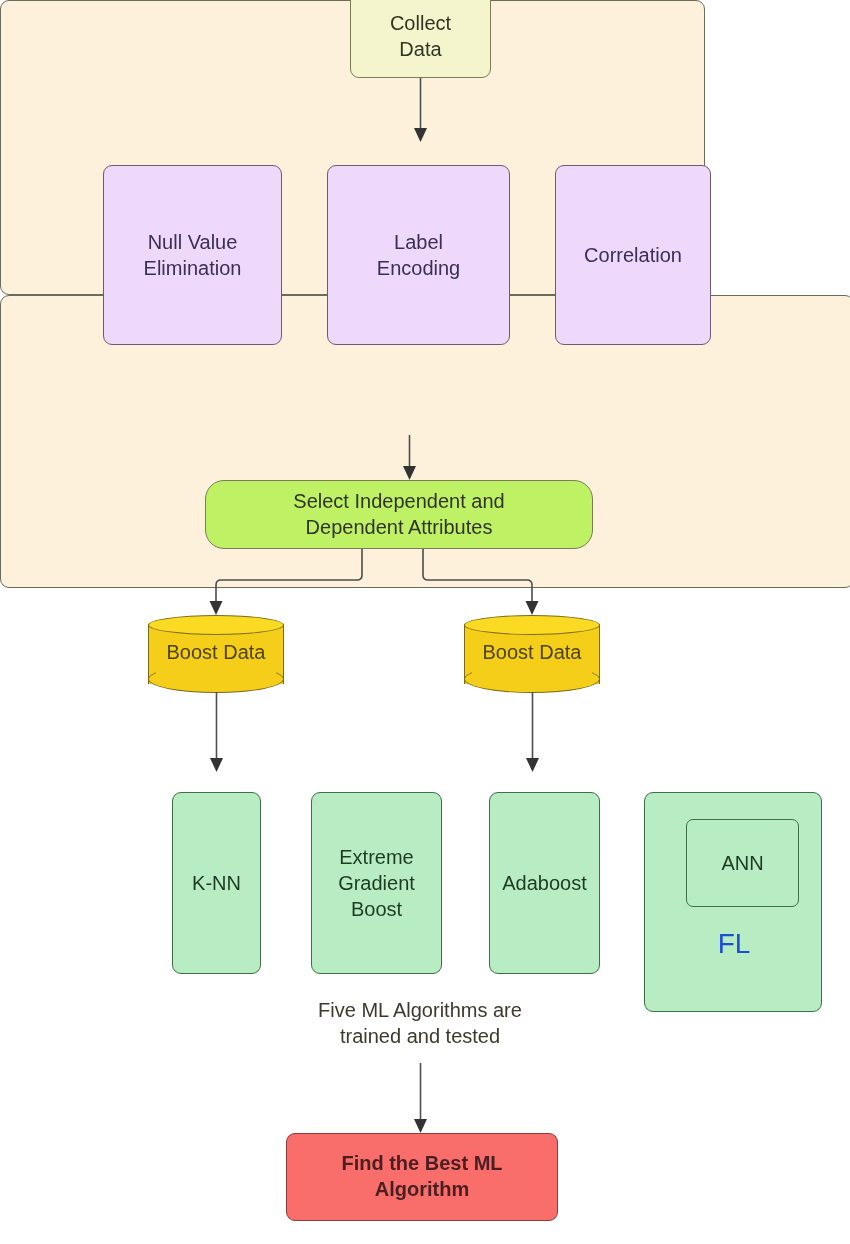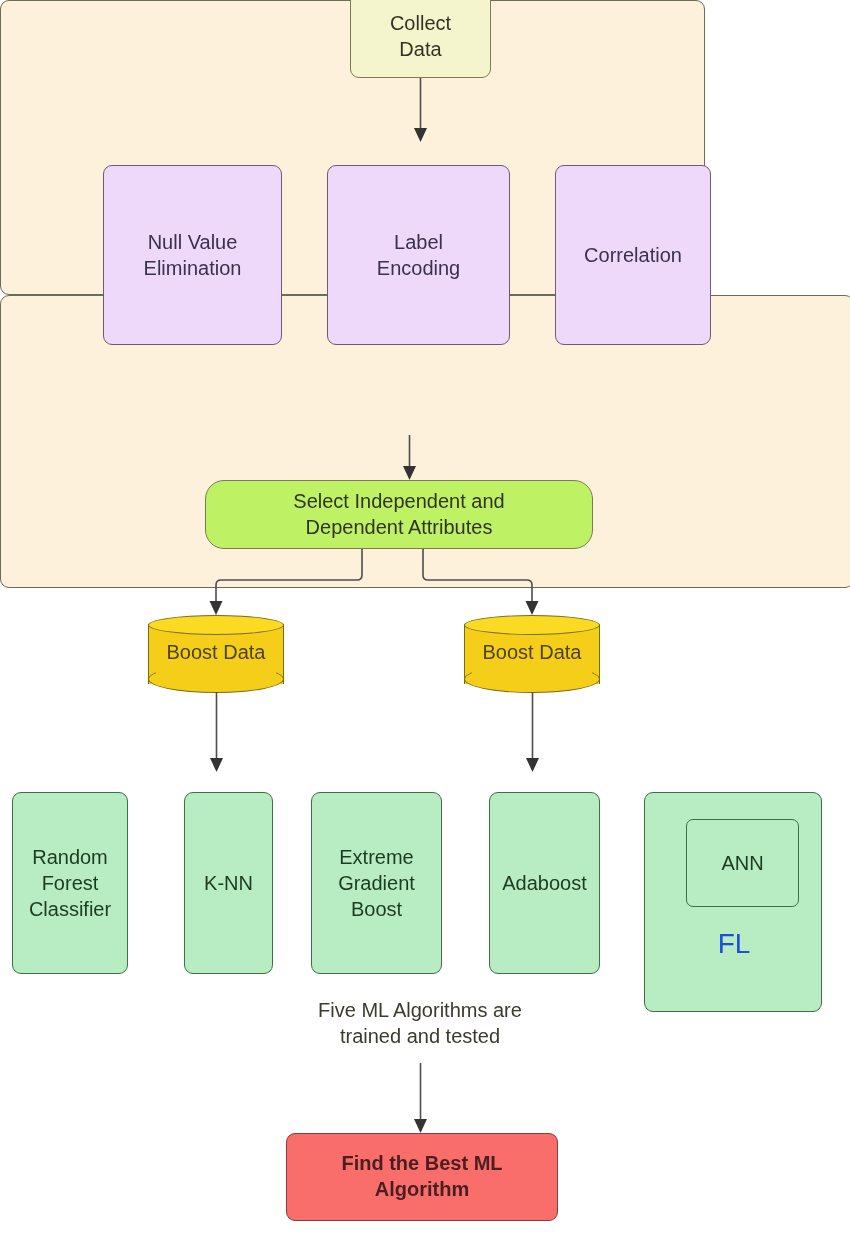--- a/index.html
+++ b/index.html
@@ -160,21 +160,21 @@
     border-radius: 9px;
     display: flex;
     align-items: center;
     justify-content: center;
     text-align: center;
     font-size: 20px;
     color: #1d3b20;
     line-height: 1.3;
   }
   #ml-box-0 { left: 12px;  top: 792px; width: 116px; height: 182px; }
-  #ml-box-1 { left: 184px; top: 792px; width: 89px;  height: 182px; }
+  #ml-box-1 { left: 172px; top: 792px; width: 89px;  height: 182px; }
   #ml-box-2 { left: 311px; top: 792px; width: 131px; height: 182px; }
   #ml-box-3 { left: 489px; top: 792px; width: 111px; height: 182px; }
   #ml-box-fl {
     left: 644px; top: 792px; width: 178px; height: 220px;
     display: block;
   }
   #ann-box {
     position: absolute;
     box-sizing: border-box;
     left: 41px;
@@ -287,21 +287,20 @@
   <div class="edge" style="left:0;top:0;">
     <svg width="850" height="1244">
       <line x1="216.5" y1="692" x2="216.5" y2="762"></line>
       <polygon class="arrow-head" points="216.5,772 210,758 223,758"></polygon>
       <line x1="532.5" y1="692" x2="532.5" y2="762"></line>
       <polygon class="arrow-head" points="532.5,772 526,758 539,758"></polygon>
     </svg>
   </div>
 
   <div id="ml-container"></div>
-  <div class="green-box" id="ml-box-0">Random<br>Forest<br>Classifier</div>
   <div class="green-box" id="ml-box-1">K-NN</div>
   <div class="green-box" id="ml-box-3">Adaboost</div>
   <div class="green-box" id="ml-box-2">Extreme<br>Gradient<br>Boost</div>
   <div class="green-box" id="ml-box-fl">
     <div id="ann-box">ANN</div>
     <div id="fl-label">FL</div>
   </div>
   <div id="ml-caption">Five ML Algorithms are<br>trained and tested</div>
 
   <div class="edge" style="left:0;top:0;">

